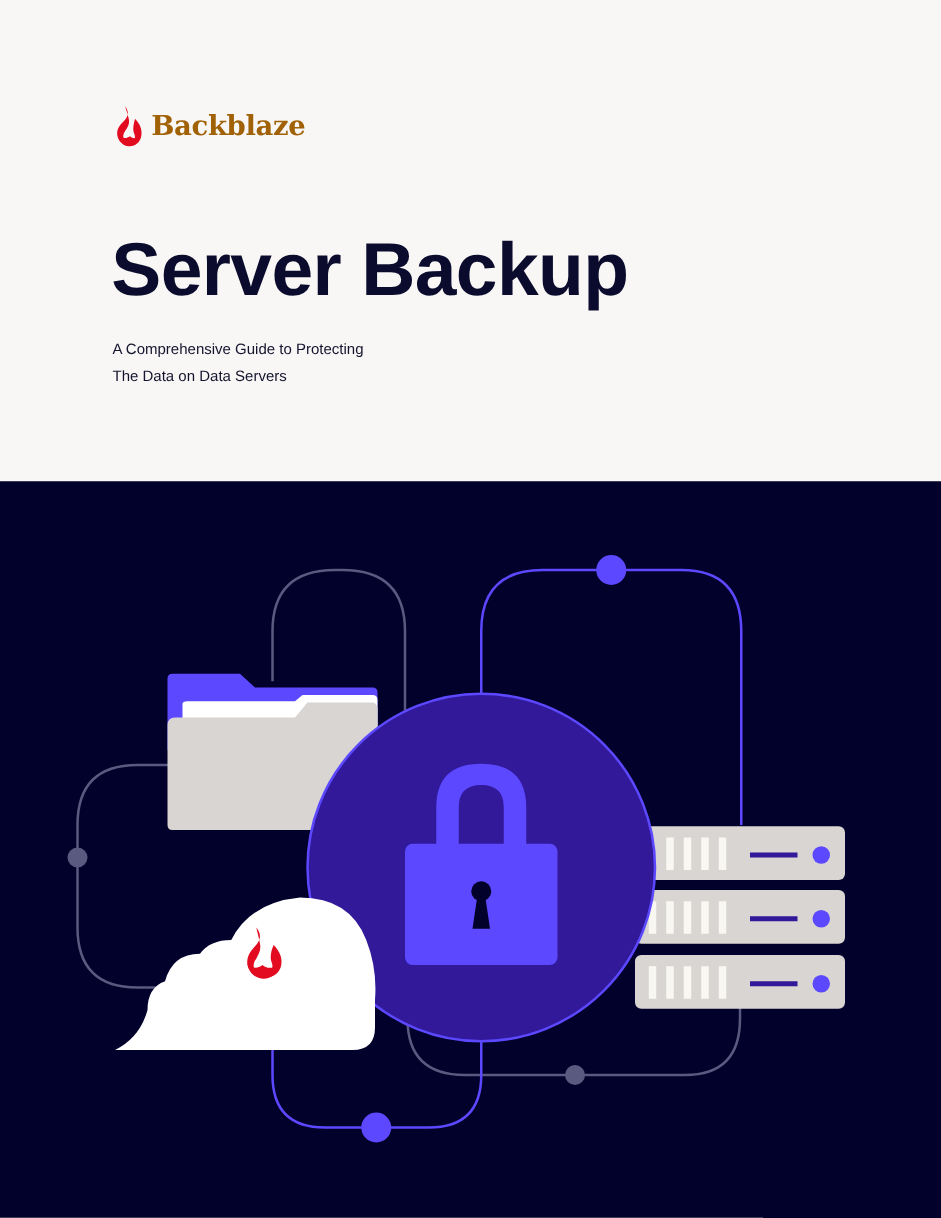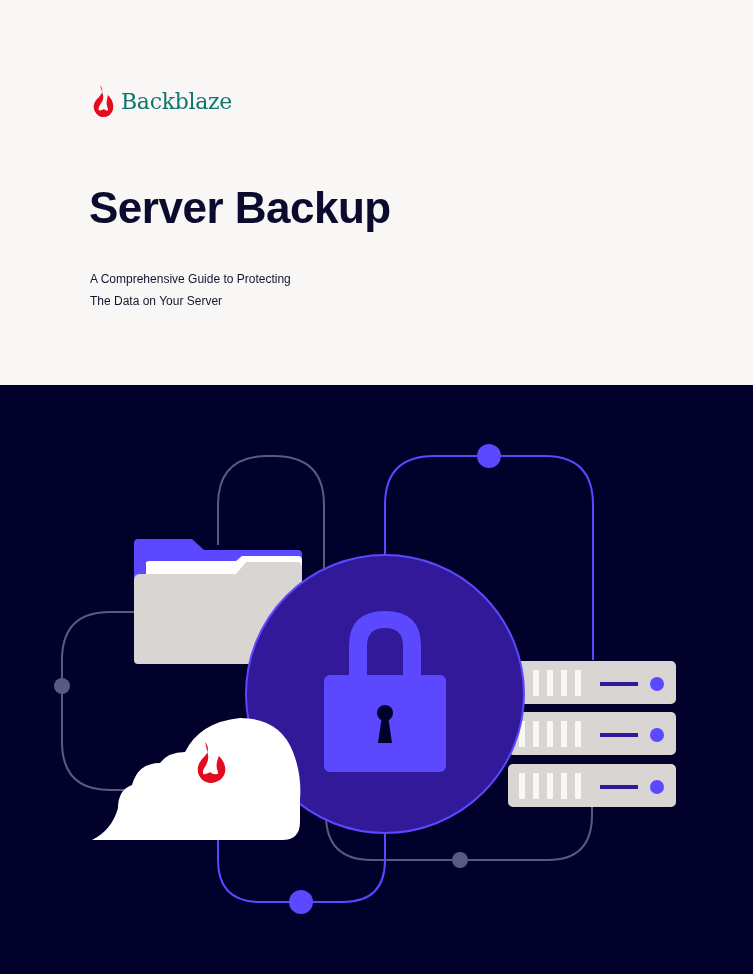--- a/index.html
+++ b/index.html
@@ -1,40 +1,40 @@
 <!DOCTYPE html>
 <html><head>
   <meta charset="utf-8">
   <style>
     html, body { margin: 0; padding: 0; }
     body { width: 753px; height: 974px; position: relative; overflow: hidden; background: #f8f7f5; font-family: "Liberation Sans", sans-serif; }
     .top { position: absolute; left: 0; top: 0; width: 753px; height: 385px; background: #f8f7f5; }
     .logo { position: absolute; left: 91px; top: 84px; display: flex; align-items: center; gap: 6px; }
-    .logo-text { font-family: "DejaVu Serif", serif; font-weight: normal; font-size: 22px; color: #0f766e; letter-spacing: -0.3px; }
-    .title { position: absolute; left: 89px; top: 186px; font-family: "Liberation Sans", sans-serif; font-weight: bold; font-size: 44px; color: #0b0b2e; letter-spacing: -0.5px; margin: 0; line-height: 1; }
+    .logo-text { font-family: "DejaVu Serif", serif; font-weight: bold; font-size: 22px; color: #a16207; letter-spacing: -0.3px; }
+    .title { position: absolute; left: 89px; top: 186px; font-family: "Liberation Sans", sans-serif; font-weight: bold; font-size: 60px; color: #0b0b2e; letter-spacing: -0.5px; margin: 0; line-height: 1; }
     .subtitle { position: absolute; left: 90px; top: 268px; font-family: "Liberation Sans", sans-serif; font-size: 12px; line-height: 22px; color: #14142e; }
     .bottom { position: absolute; left: 0; top: 385px; width: 753px; height: 589px; background: #02012b; }
     .illus { position: absolute; left: 0; top: 0; }
   </style>
 </head>
 <body>
 
 <div class="top">
   <div class="logo">
     <svg width="24" height="34" viewBox="0 0 24 34">
       <path d="M9 1 C13 6 11 10 8 13 C4 17 2 20 3 25 C4 30 9 33 13 33 C8 30 6 25 9 21 C11 18 13 15 12 11 C11 7 10 4 9 1 Z" fill="#e20b1f"></path>
       <path d="M17 11 C21 15 23 20 22 25 C21 30 17 33 13 33 C17 30 18 26 16 22 C15 19 16 15 17 11 Z" fill="#e20b1f"></path>
       <path d="M4 24 C7 27 10 27 13 25 C15 27 18 27 21 25 C20 30 16 33 12 33 C8 33 5 30 4 24 Z" fill="#e20b1f"></path>
     </svg>
     <span class="logo-text">Backblaze</span>
   </div>
   <h1 class="title">Server Backup</h1>
   <div class="subtitle">
     <div>A Comprehensive Guide to Protecting</div>
-    <div>The Data on Your Server</div>
+    <div>The Data on Data Servers</div>
   </div>
 </div>
 
 <div class="bottom">
   <svg class="illus" width="753" height="589" viewBox="0 385 753 589">
 
     <g fill="none" stroke="#5a5a80" stroke-width="2">
       <path d="M218 545 L218 505 Q218 456 268 456 L274 456 Q324 456 324 505 L324 580"></path>
       <path d="M135 612 L110 612 Q62 612 62 660 L62 742 Q62 790 110 790 L125 790"></path>
       <path d="M326 820 L326 815 Q326 860 372 860 L548 860 Q592 860 592 815 L592 800"></path>

